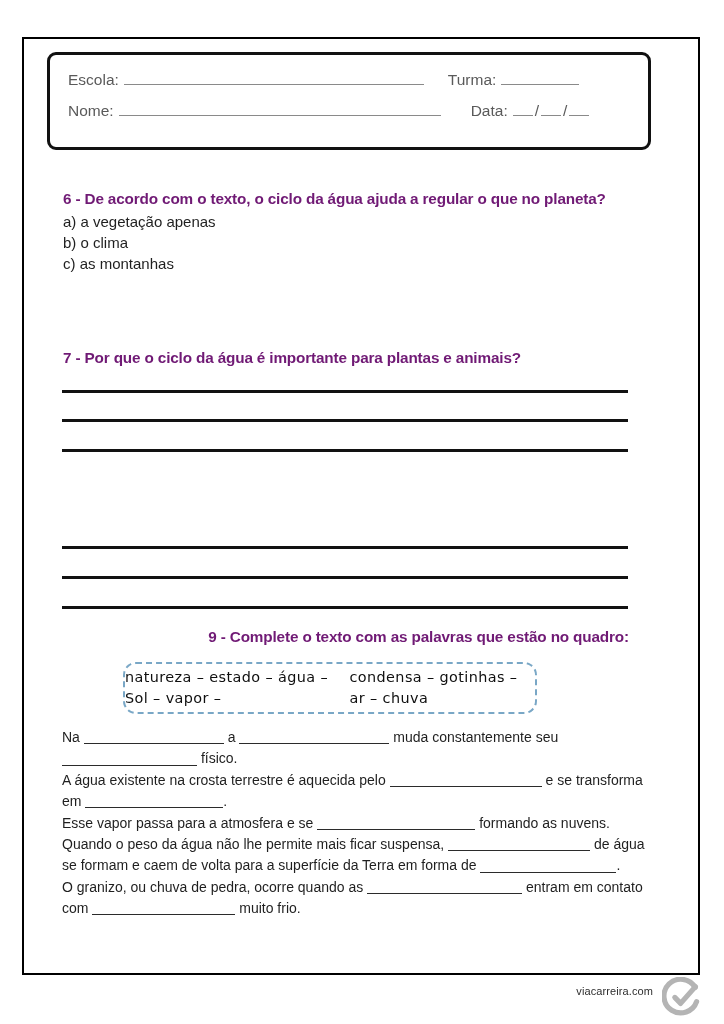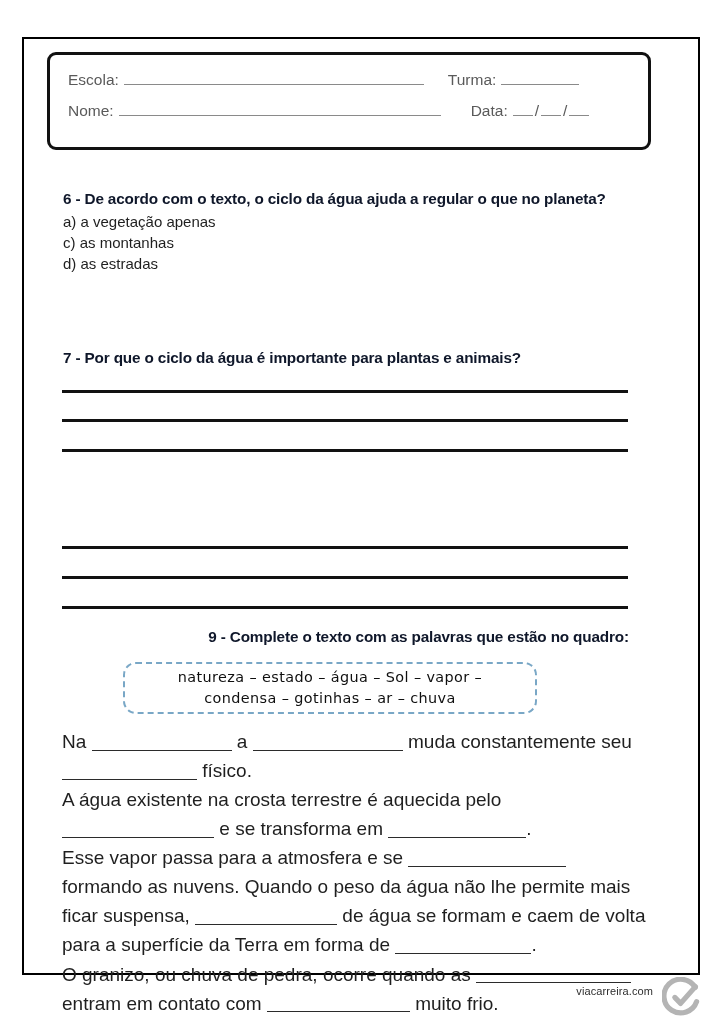--- a/index.html
+++ b/index.html
@@ -80,21 +80,21 @@
     color: #5a5a5a;
   }
 
   
   .q-block { position: absolute; left: 63px; width: 566px; }
   .q-title {
     font-weight: bold;
     font-size: 15.3px;
     line-height: 1.28;
     letter-spacing: -0.15px;
-    color: #0f172a;
+    color: #701a75;
     margin: 0;
   }
   .q-options {
     list-style: none;
     margin: 2px 0 0 0;
     padding: 0;
     font-size: 15px;
     line-height: 1.42;
     color: #1f1f1f;
   }
@@ -112,37 +112,37 @@
   .word-bank {
     position: absolute;
     left: 123px;
     top: 662px;
     width: 414px;
     height: 52px;
     border: 2px dashed #79a7c6;
     border-radius: 13px;
     box-sizing: border-box;
     display: flex;
-    flex-direction: column;
+    flex-direction: row;
     align-items: center;
     justify-content: center;
     font-family: "DejaVu Sans", sans-serif;
     font-size: 14.4px;
     line-height: 1.45;
     color: #0f0f0f;
     letter-spacing: 0.4px;
   }
 
   
   .cloze {
     position: absolute;
     left: 62px;
     top: 727px;
     width: 588px;
-    font-size: 19px;
+    font-size: 14px;
     line-height: 1.53;
     color: #1f1f1f;
   }
   .blank {
     display: inline-block;
     border-bottom: 1.6px solid #2b2b2b;
     height: 0.95em;
     vertical-align: -0.15em;
   }
   .b-w1 { width: 140px; }
@@ -198,22 +198,22 @@
         <span class="date-seg"></span>
         <span class="date-slash">/</span>
         <span class="date-seg"></span>
     </div>
   </div>
 
   <div class="q-block" style="top:189px;">
     <p class="q-title">6 - De acordo com o texto, o ciclo da água ajuda a regular o que no planeta?</p>
     <ul class="q-options">
       <li>a) a vegetação apenas</li>
+      <li>b) o clima</li>
       <li>c) as montanhas</li>
-      <li>d) as estradas</li>
     </ul>
   </div>
 
   <div class="q-block" style="top:348px;">
     <p class="q-title">7 - Por que o ciclo da água é importante para plantas e animais?</p>
   </div>
   <div class="answer-line" style="top:390px;"></div>
   <div class="answer-line" style="top:419px;"></div>
   <div class="answer-line" style="top:449px;"></div>
 

